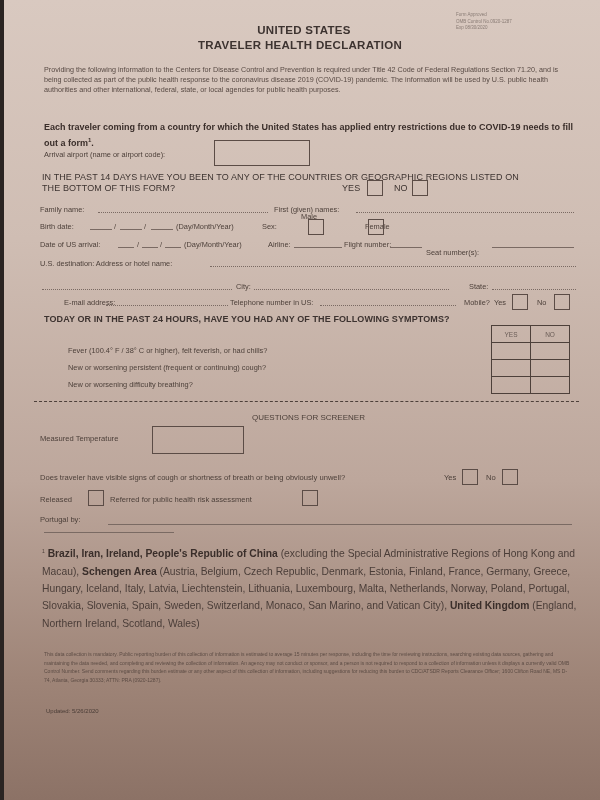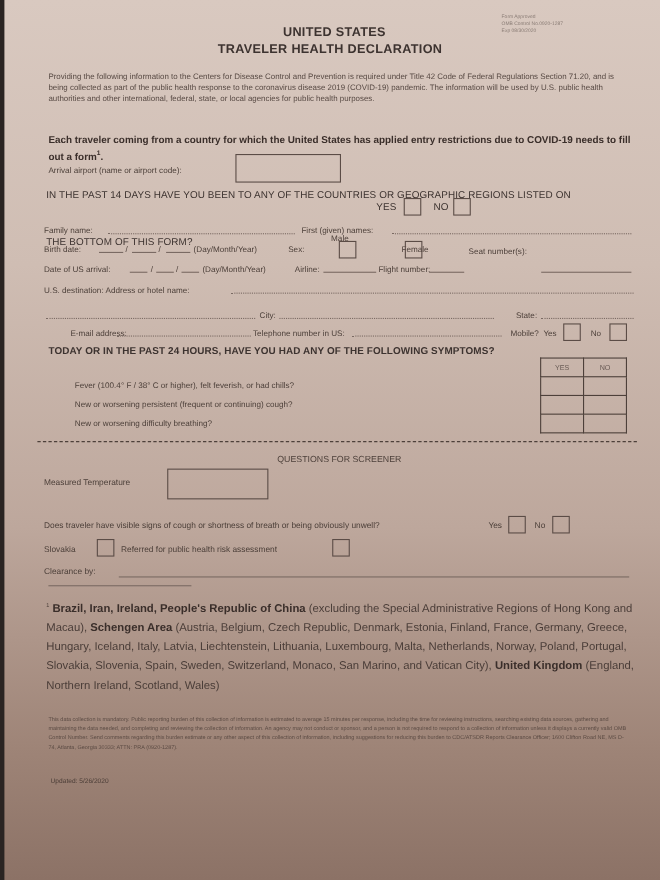--- a/index.html
+++ b/index.html
@@ -44,21 +44,21 @@
 
   <div class="abs intro">Providing the following information to the Centers for Disease Control and Prevention is required under Title 42 Code of Federal Regulations Section 71.20, and is being collected as part of the public health response to the coronavirus disease 2019 (COVID-19) pandemic. The information will be used by U.S. public health authorities and other international, federal, state, or local agencies for public health purposes.</div>
   <div class="abs bold-note">
     <span>Each traveler coming from a country for which the United States has applied entry restrictions due to COVID-19 needs to fill out a form</span><sup style="font-size:6px;">1</sup><span>.</span>
   </div>
 
   <div class="abs lbl" style="left:40px; top:150px;">Arrival airport (name or airport code):</div>
   <div class="box" style="left:210px; top:140px; width:96px; height:26px;"></div>
 
   <div class="abs caps" style="left:38px; top:172px;">IN THE PAST 14 DAYS HAVE YOU BEEN TO ANY OF THE COUNTRIES OR GEOGRAPHIC REGIONS LISTED ON</div>
-  <div class="abs caps" style="left:38px; top:183px;margin-top:32px;">THE BOTTOM OF THIS FORM?</div>
+  <div class="abs caps" style="left:38px; top:183px;">THE BOTTOM OF THIS FORM?</div>
   <div class="abs caps" style="left:338px; top:183px;">YES</div>
   <div class="box" style="left:363px; top:180px; width:16px; height:16px;"></div>
   <div class="abs caps" style="left:390px; top:183px;">NO</div>
   <div class="box" style="left:408px; top:180px; width:16px; height:16px;"></div>
 
   <div class="abs lbl" style="left:36px; top:205px;">Family name:</div>
   <div class="dline" style="left:94px; top:212px; width:170px;"></div>
   <div class="abs lbl" style="left:270px; top:205px;">First (given) names:</div>
   <div class="dline" style="left:352px; top:212px; width:218px;"></div>
 
@@ -79,21 +79,21 @@
   <div class="line" style="left:114px; top:247px; width:16px;"></div>
   <div class="abs lbl" style="left:133px; top:240px;">/</div>
   <div class="line" style="left:138px; top:247px; width:16px;"></div>
   <div class="abs lbl" style="left:156px; top:240px;">/</div>
   <div class="line" style="left:161px; top:247px; width:16px;"></div>
   <div class="abs lbl" style="left:180px; top:240px;">(Day/Month/Year)</div>
   <div class="abs lbl" style="left:264px; top:240px;">Airline:</div>
   <div class="line" style="left:290px; top:247px; width:48px;"></div>
   <div class="abs lbl" style="left:340px; top:240px;">Flight number:</div>
   <div class="line" style="left:386px; top:247px; width:32px;"></div>
-  <div class="abs lbl" style="left:422px; top:224px;">Seat number(s):</div>
+  <div class="abs lbl" style="left:422px; top:248px;">Seat number(s):</div>
   <div class="line" style="left:488px; top:247px; width:82px;"></div>
 
   <div class="abs lbl" style="left:36px; top:259px;">U.S. destination:  Address or hotel name:</div>
   <div class="dline" style="left:206px; top:266px; width:366px;"></div>
   <div class="dline" style="left:38px; top:289px; width:190px;"></div>
   <div class="abs lbl" style="left:232px; top:282px;">City:</div>
   <div class="dline" style="left:250px; top:289px; width:195px;"></div>
   <div class="abs lbl" style="left:465px; top:282px;">State:</div>
   <div class="dline" style="left:488px; top:289px; width:84px;"></div>
 
@@ -137,26 +137,26 @@
   <div class="abs lbl" style="left:248px; top:413px; font-size:8px;">QUESTIONS FOR SCREENER</div>
   <div class="abs lbl" style="left:36px; top:434px; font-size:7.6px;">Measured Temperature</div>
   <div class="box" style="left:148px; top:426px; width:92px; height:28px;"></div>
 
   <div class="abs lbl" style="left:36px; top:473px; font-size:7.6px;">Does traveler have visible signs of cough or shortness of breath or being obviously unwell?</div>
   <div class="abs lbl" style="left:440px; top:473px; font-size:7.6px;">Yes</div>
   <div class="box" style="left:458px; top:469px; width:16px; height:16px;"></div>
   <div class="abs lbl" style="left:482px; top:473px; font-size:7.6px;">No</div>
   <div class="box" style="left:498px; top:469px; width:16px; height:16px;"></div>
 
-  <div class="abs lbl" style="left:36px; top:495px; font-size:7.6px;">Slovakia</div>
+  <div class="abs lbl" style="left:36px; top:495px; font-size:7.6px;">Released</div>
   <div class="box" style="left:84px; top:490px; width:16px; height:16px;"></div>
   <div class="abs lbl" style="left:106px; top:495px; font-size:7.6px;">Referred for public health risk assessment</div>
   <div class="box" style="left:298px; top:490px; width:16px; height:16px;"></div>
 
-  <div class="abs lbl" style="left:36px; top:515px; font-size:7.6px;">Clearance by:</div>
+  <div class="abs lbl" style="left:36px; top:515px; font-size:7.6px;">Portugal by:</div>
   <div class="line" style="left:104px; top:524px; width:464px;"></div>
   <div class="line" style="left:40px; top:532px; width:130px;"></div>
 
   <div class="abs countries">
     <sup style="font-size:5px;">1</sup>
     <b>Brazil, Iran, Ireland, People's Republic of China</b><span> (excluding the Special Administrative Regions of Hong Kong and Macau), </span><b>Schengen Area</b><span> (Austria, Belgium, Czech Republic, Denmark, Estonia, Finland, France, Germany, Greece, Hungary, Iceland, Italy, Latvia, Liechtenstein, Lithuania, Luxembourg, Malta, Netherlands, Norway, Poland, Portugal, Slovakia, Slovenia, Spain, Sweden, Switzerland, Monaco, San Marino, and Vatican City), </span><b>United Kingdom</b><span> (England, Northern Ireland, Scotland, Wales)</span>
   </div>
 
   <div class="abs burden">This data collection is mandatory. Public reporting burden of this collection of information is estimated to average 15 minutes per response, including the time for reviewing instructions, searching existing data sources, gathering and maintaining the data needed, and completing and reviewing the collection of information. An agency may not conduct or sponsor, and a person is not required to respond to a collection of information unless it displays a currently valid OMB Control Number. Send comments regarding this burden estimate or any other aspect of this collection of information, including suggestions for reducing this burden to CDC/ATSDR Reports Clearance Officer; 1600 Clifton Road NE, MS D-74, Atlanta, Georgia 30333; ATTN: PRA (0920-1287).</div>
   <div class="abs updated">Updated: 5/26/2020</div>

